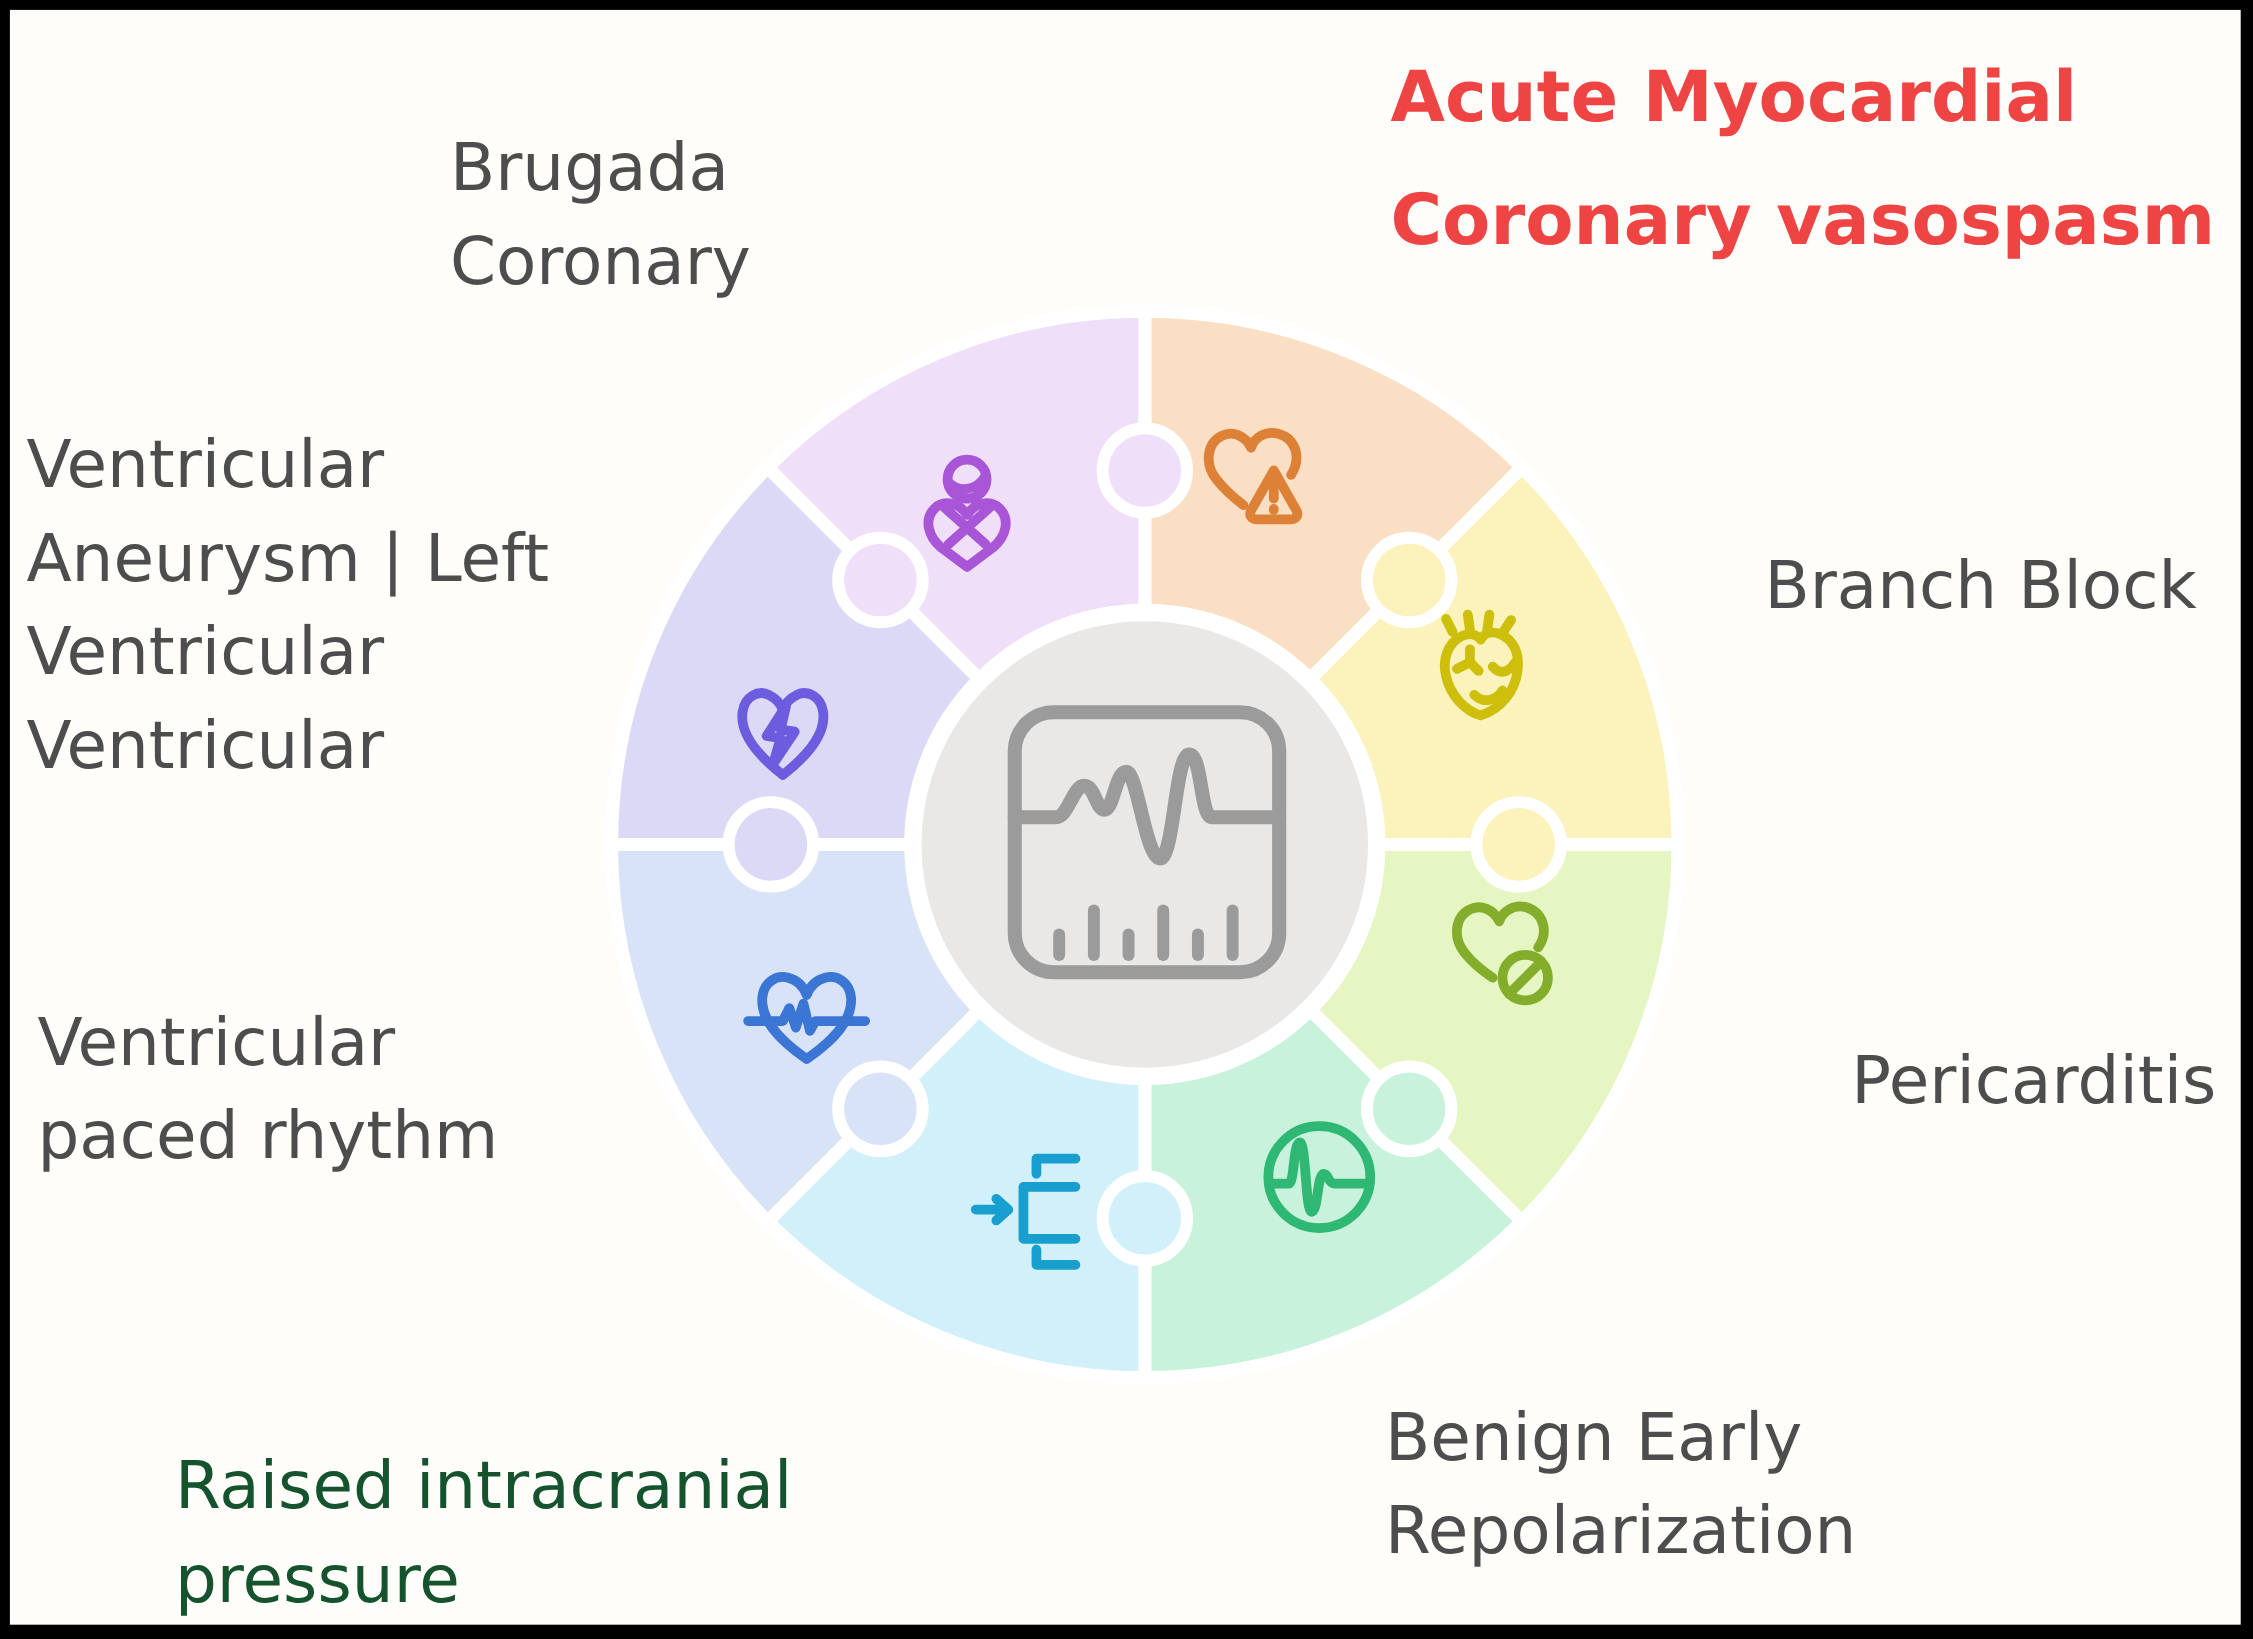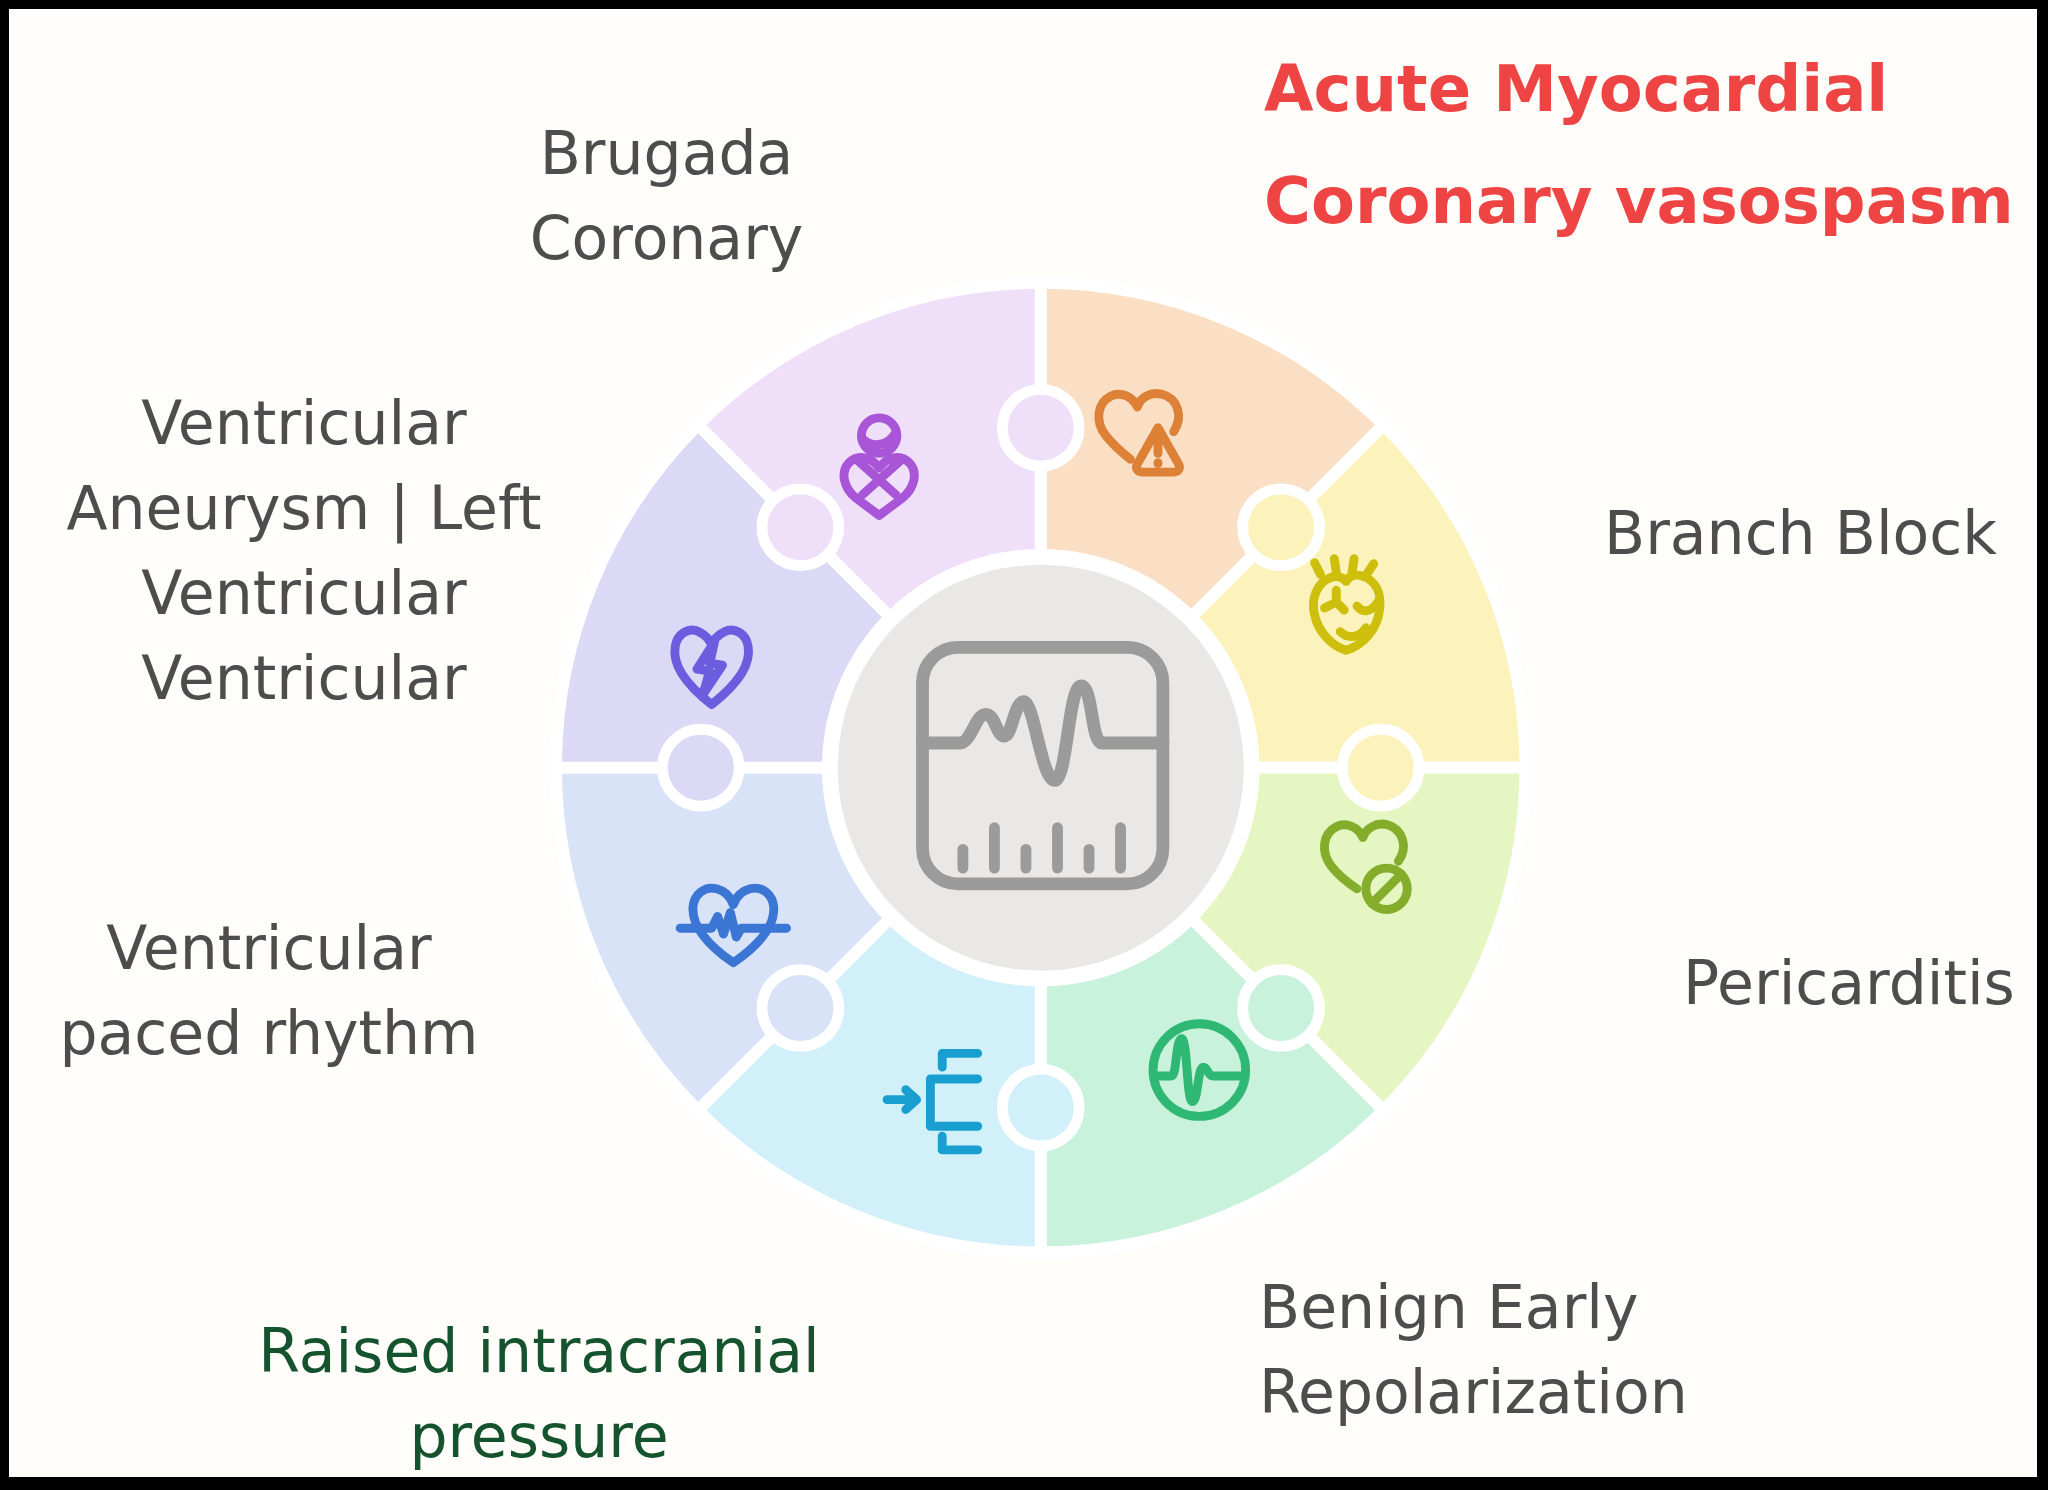--- a/index.html
+++ b/index.html
@@ -1,21 +1,21 @@
 <!DOCTYPE html>
 <html><head>
 <meta charset="utf-8">
 <style>
   html,body{margin:0;padding:0;background:#000;}
   .stage{position:relative;width:2048px;height:1490px;background:#000;overflow:hidden;
          font-family:"DejaVu Sans", sans-serif;}
   .canvas{position:absolute;left:9px;top:9px;right:11px;bottom:13px;background:#fffdf9;}
   .wheel-svg{position:absolute;left:0;top:0;width:100%;height:100%;}
   .label{position:absolute;color:#4d4d4d;font-size:60px;line-height:85px;letter-spacing:0px;}
-  .label.center{text-align:center;}
+  .label.center{text-align:left;}
   .label.big{font-size:64px;line-height:112px;}
   .line{white-space:nowrap;}
   .icon path, .icon circle{fill:none;stroke:currentColor;stroke-width:9;stroke-linecap:round;stroke-linejoin:round;}
   .monitor path, .monitor rect, .monitor line{fill:none;stroke-linecap:round;stroke-linejoin:round;}
 </style>
 </head>
 <body>
 
 <div class="stage">
   <div class="canvas" style="background: rgb(255, 253, 249);">

